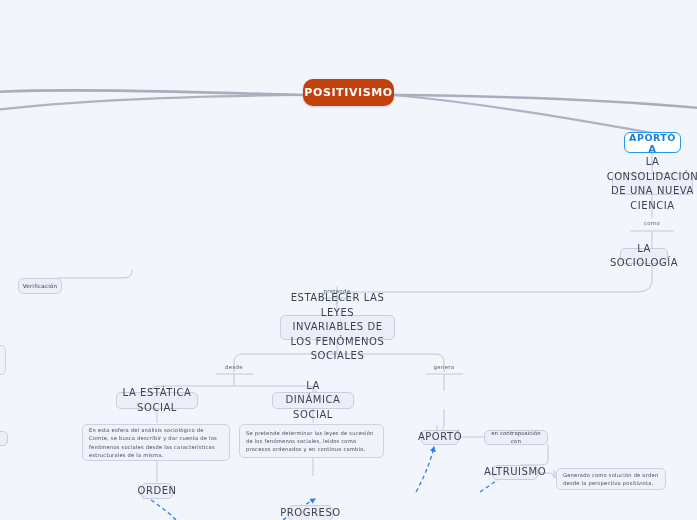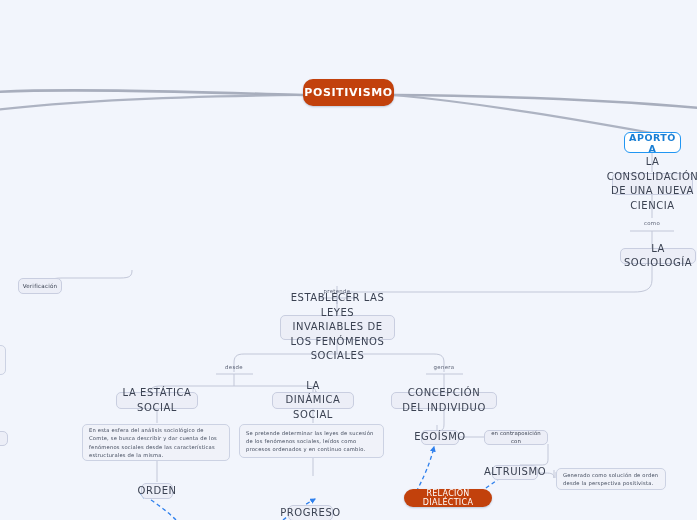--- a/index.html
+++ b/index.html
@@ -172,21 +172,21 @@
   <div class="node node-outline" style="left:624px; top:132px; width:57px; height:21px;">
     <span>APORTÓ A</span>
   </div>
 
   <div class="node node-box caps" style="left:612px; top:173px; width:81px; height:22px;">
     <span>LA CONSOLIDACIÓN DE UNA  NUEVA CIENCIA</span>
   </div>
 
   <div class="edge-label" style="left:632px; top:220px; width:40px;">como</div>
 
-  <div class="node node-box caps" style="left:620px; top:248px; width:76px; height:16px;align-items:center;">
+  <div class="node node-box caps" style="left:620px; top:248px; width:48px; height:16px;align-items:center;">
     <span>LA SOCIOLOGÍA</span>
   </div>
 
   <div class="node node-box" style="left:18px; top:278px; width:44px; height:16px; font-size:5.6px; letter-spacing:0.2px;">
     <span>Verificación</span>
   </div>
 
   <div class="node node-note" style="left:-34px; top:345px; width:40px; height:30px;"></div>
   <div class="node node-box" style="left:-22px; top:431px; width:30px; height:15px; font-size:6px;">
     
@@ -202,53 +202,47 @@
   <div class="edge-label" style="left:424px; top:364px; width:40px;">genera</div>
 
   <div class="node node-box caps" style="left:116px; top:392px; width:82px; height:17px;">
     <span>LA ESTÁTICA SOCIAL</span>
   </div>
 
   <div class="node node-box caps" style="left:272px; top:392px; width:82px; height:17px;">
     <span>LA DINÁMICA SOCIAL</span>
   </div>
 
-  <div class="node node-box caps" style="left:391px; top:392px; width:106px; height:17px;">
-    <span>CONCEPCIÓN DEL INDIVIDUO</span>
-  </div>
 
   <div class="node node-note" style="left:82px; top:424px; width:148px; height:37px;">
     <span>En esta esfera del análisis sociológico de Comte, se busca describir y dar cuenta de los fenómenos sociales desde las características estructurales de la misma.</span>
   </div>
 
   <div class="node node-note" style="left:239px; top:424px; width:145px; height:34px;">
     <span>Se pretende determinar las leyes de sucesión de los fenómenos sociales, leídos como procesos ordenados y en continuo cambio.</span>
   </div>
 
   <div class="node node-box caps" style="left:141px; top:483px; width:32px; height:16px;">
     <span>ORDEN</span>
   </div>
 
   <div class="node node-box caps" style="left:288px; top:505px; width:45px; height:16px;">
     <span>PROGRESO</span>
   </div>
 
   <div class="node node-box caps" style="left:421px; top:430px; width:38px; height:15px;">
-    <span>EGOÍSMO</span>
+    <span>APORTÓ</span>
   </div>
 
   <div class="node node-box" style="left:484px; top:430px; width:64px; height:15px; font-size:5.4px; letter-spacing:0.1px;">
     <span>en contraposición con</span>
   </div>
 
   <div class="node node-box caps" style="left:492px; top:465px; width:46px; height:15px;">
     <span>ALTRUISMO</span>
   </div>
 
   <div class="node node-note" style="left:556px; top:468px; width:110px; height:22px;">
     <span>Generado como solución de orden desde la perspectiva positivista.</span>
   </div>
 
-  <div class="node node-root" style="left:404px; top:489px; width:88px; height:18px; font-size:8px; letter-spacing:0.3px; font-weight:normal;">
-    <span>RELACIÓN DIALÉCTICA</span>
-  </div>
 
 </div>
 
 </body></html>

